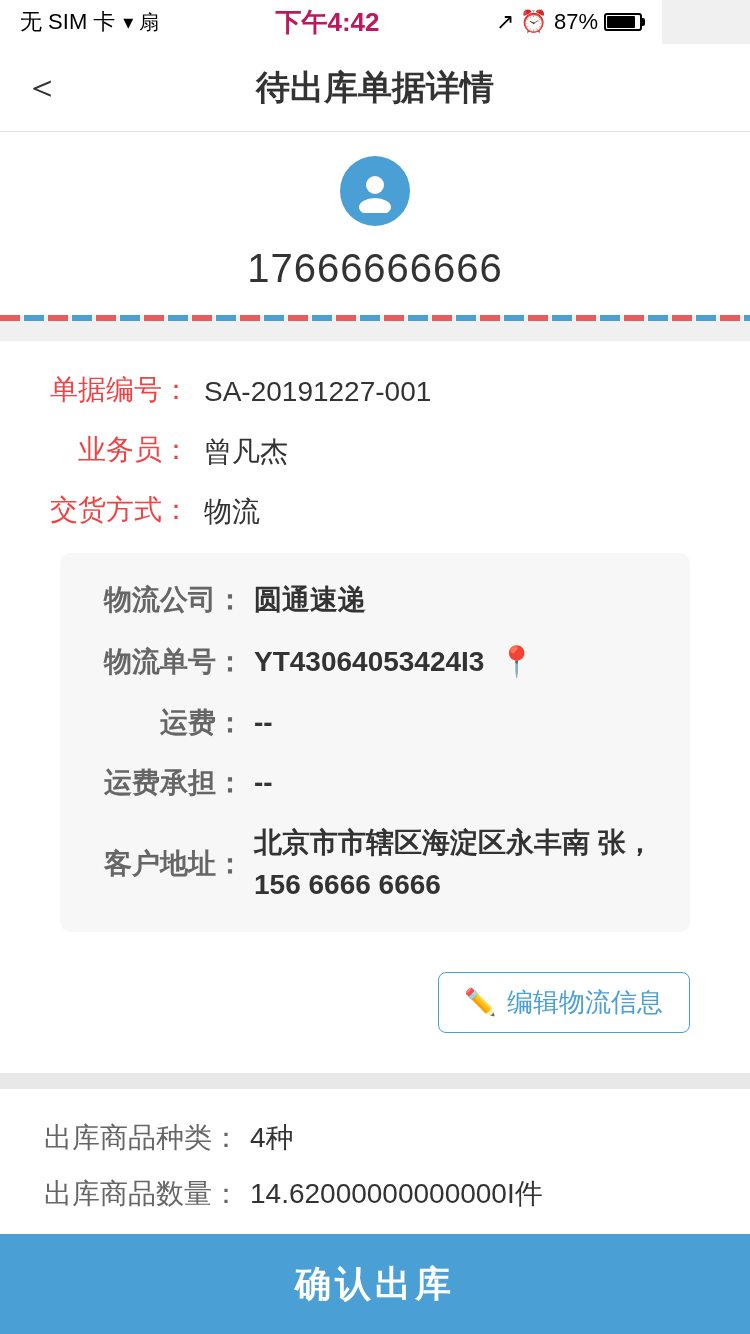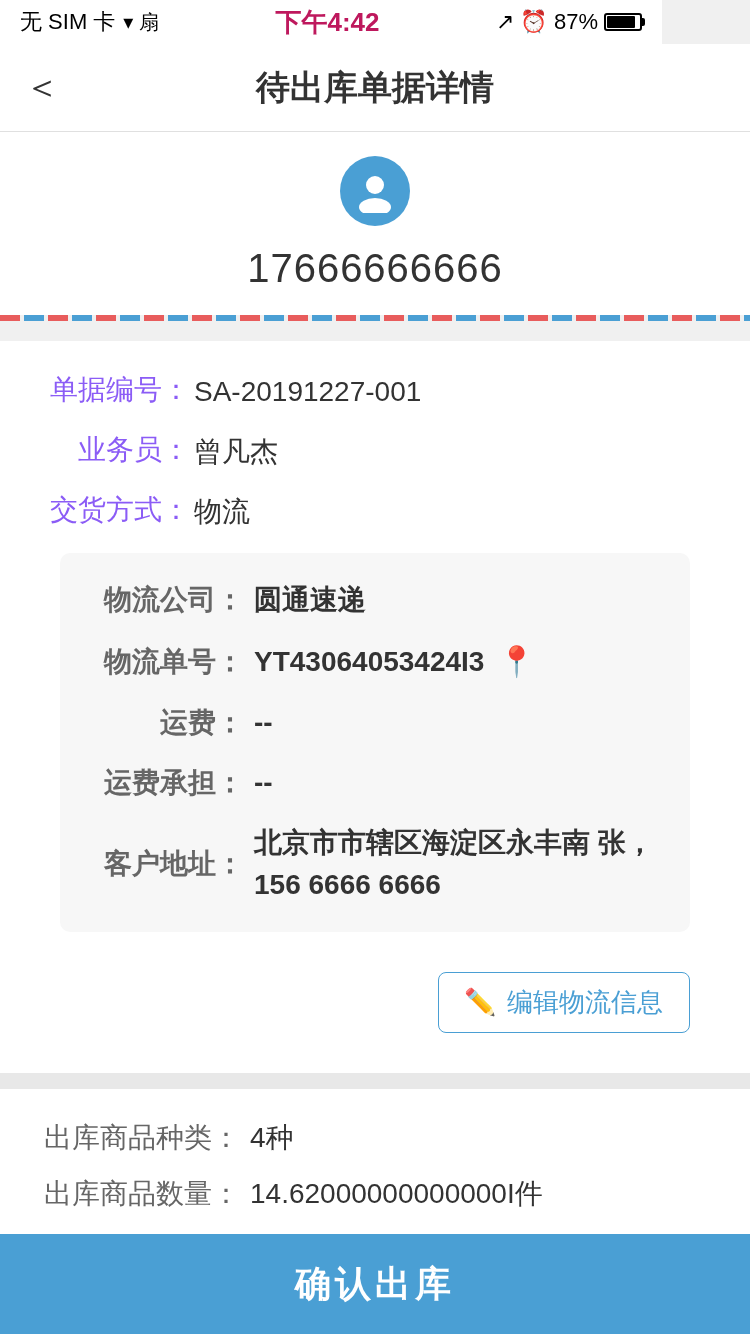--- a/index.html
+++ b/index.html
@@ -150,28 +150,28 @@
       padding: 30px 30px 20px 30px;
       margin-top: 20px;
     }
     .info-row {
       display: flex;
       align-items: flex-start;
       margin-bottom: 18px;
       font-size: 28px;
     }
     .info-label {
-      color: #8b5cf6;
+      color: #ef4444;
       min-width: 160px;
       text-align: right;
       flex-shrink: 0;
     }
     .info-value {
       color: #333;
-      margin-left: 4px;
+      margin-left: 14px;
       flex: 1;
       line-height: 1.5;
     }
 
     
     .logistics-card {
       background: #f7f7f7;
       border-radius: 10px;
       margin: 20px 30px;
       padding: 26px 24px;

